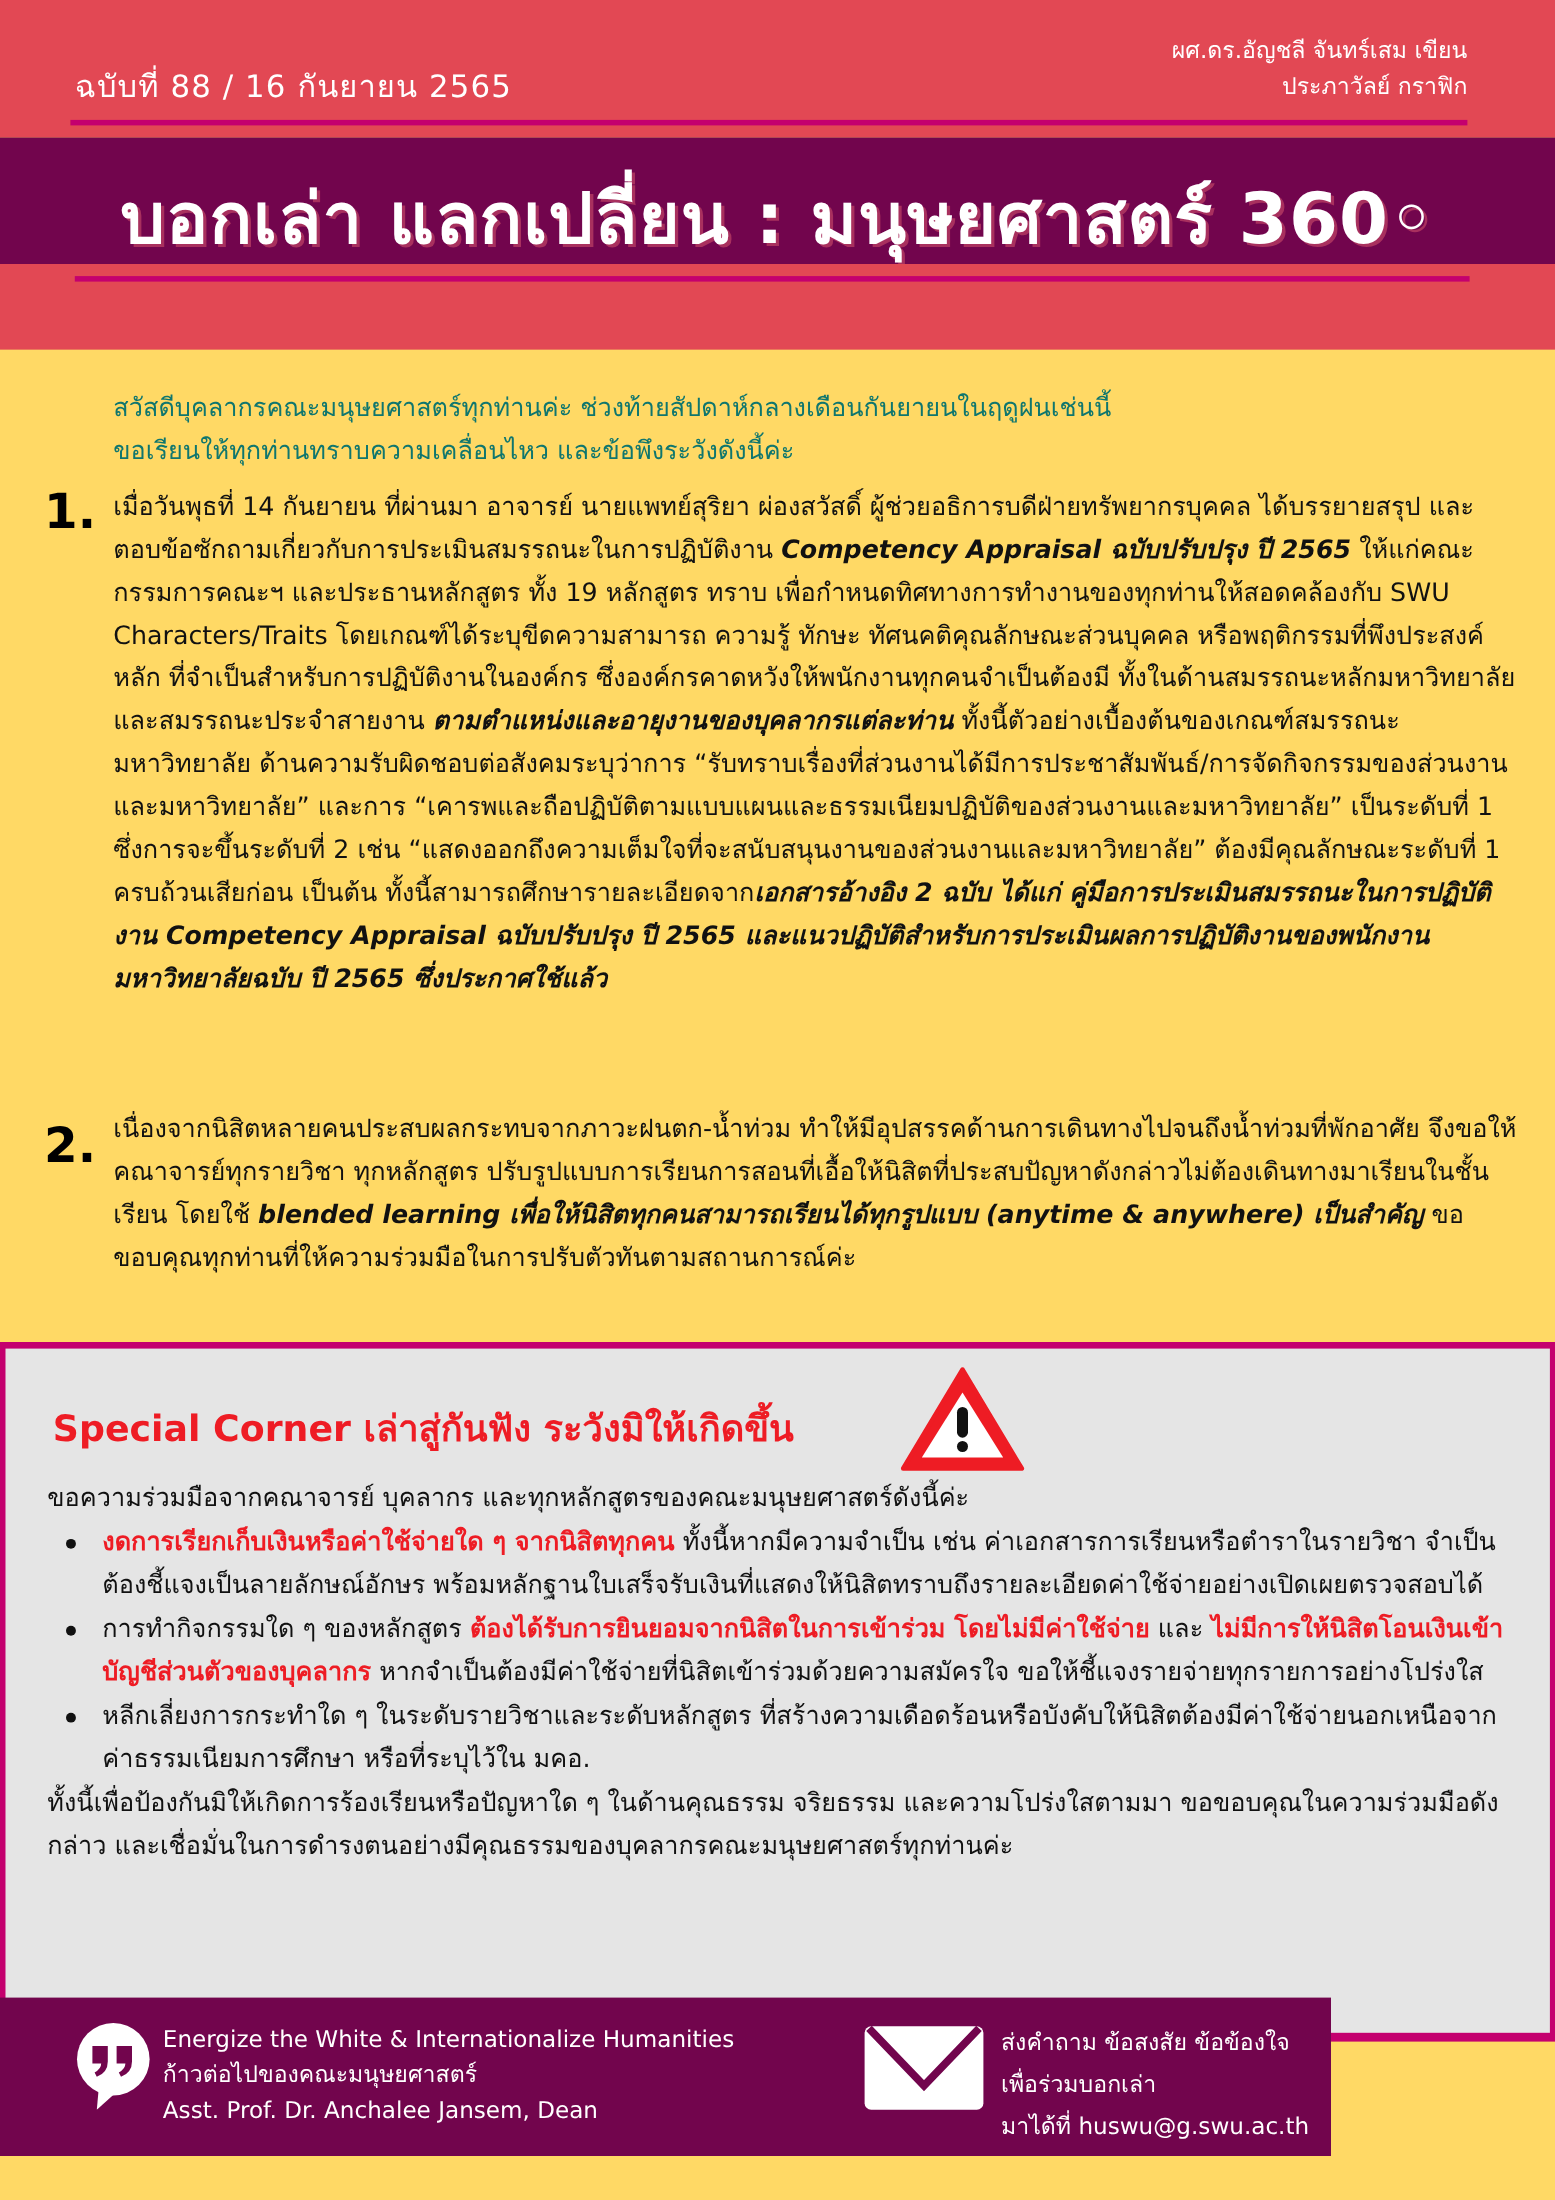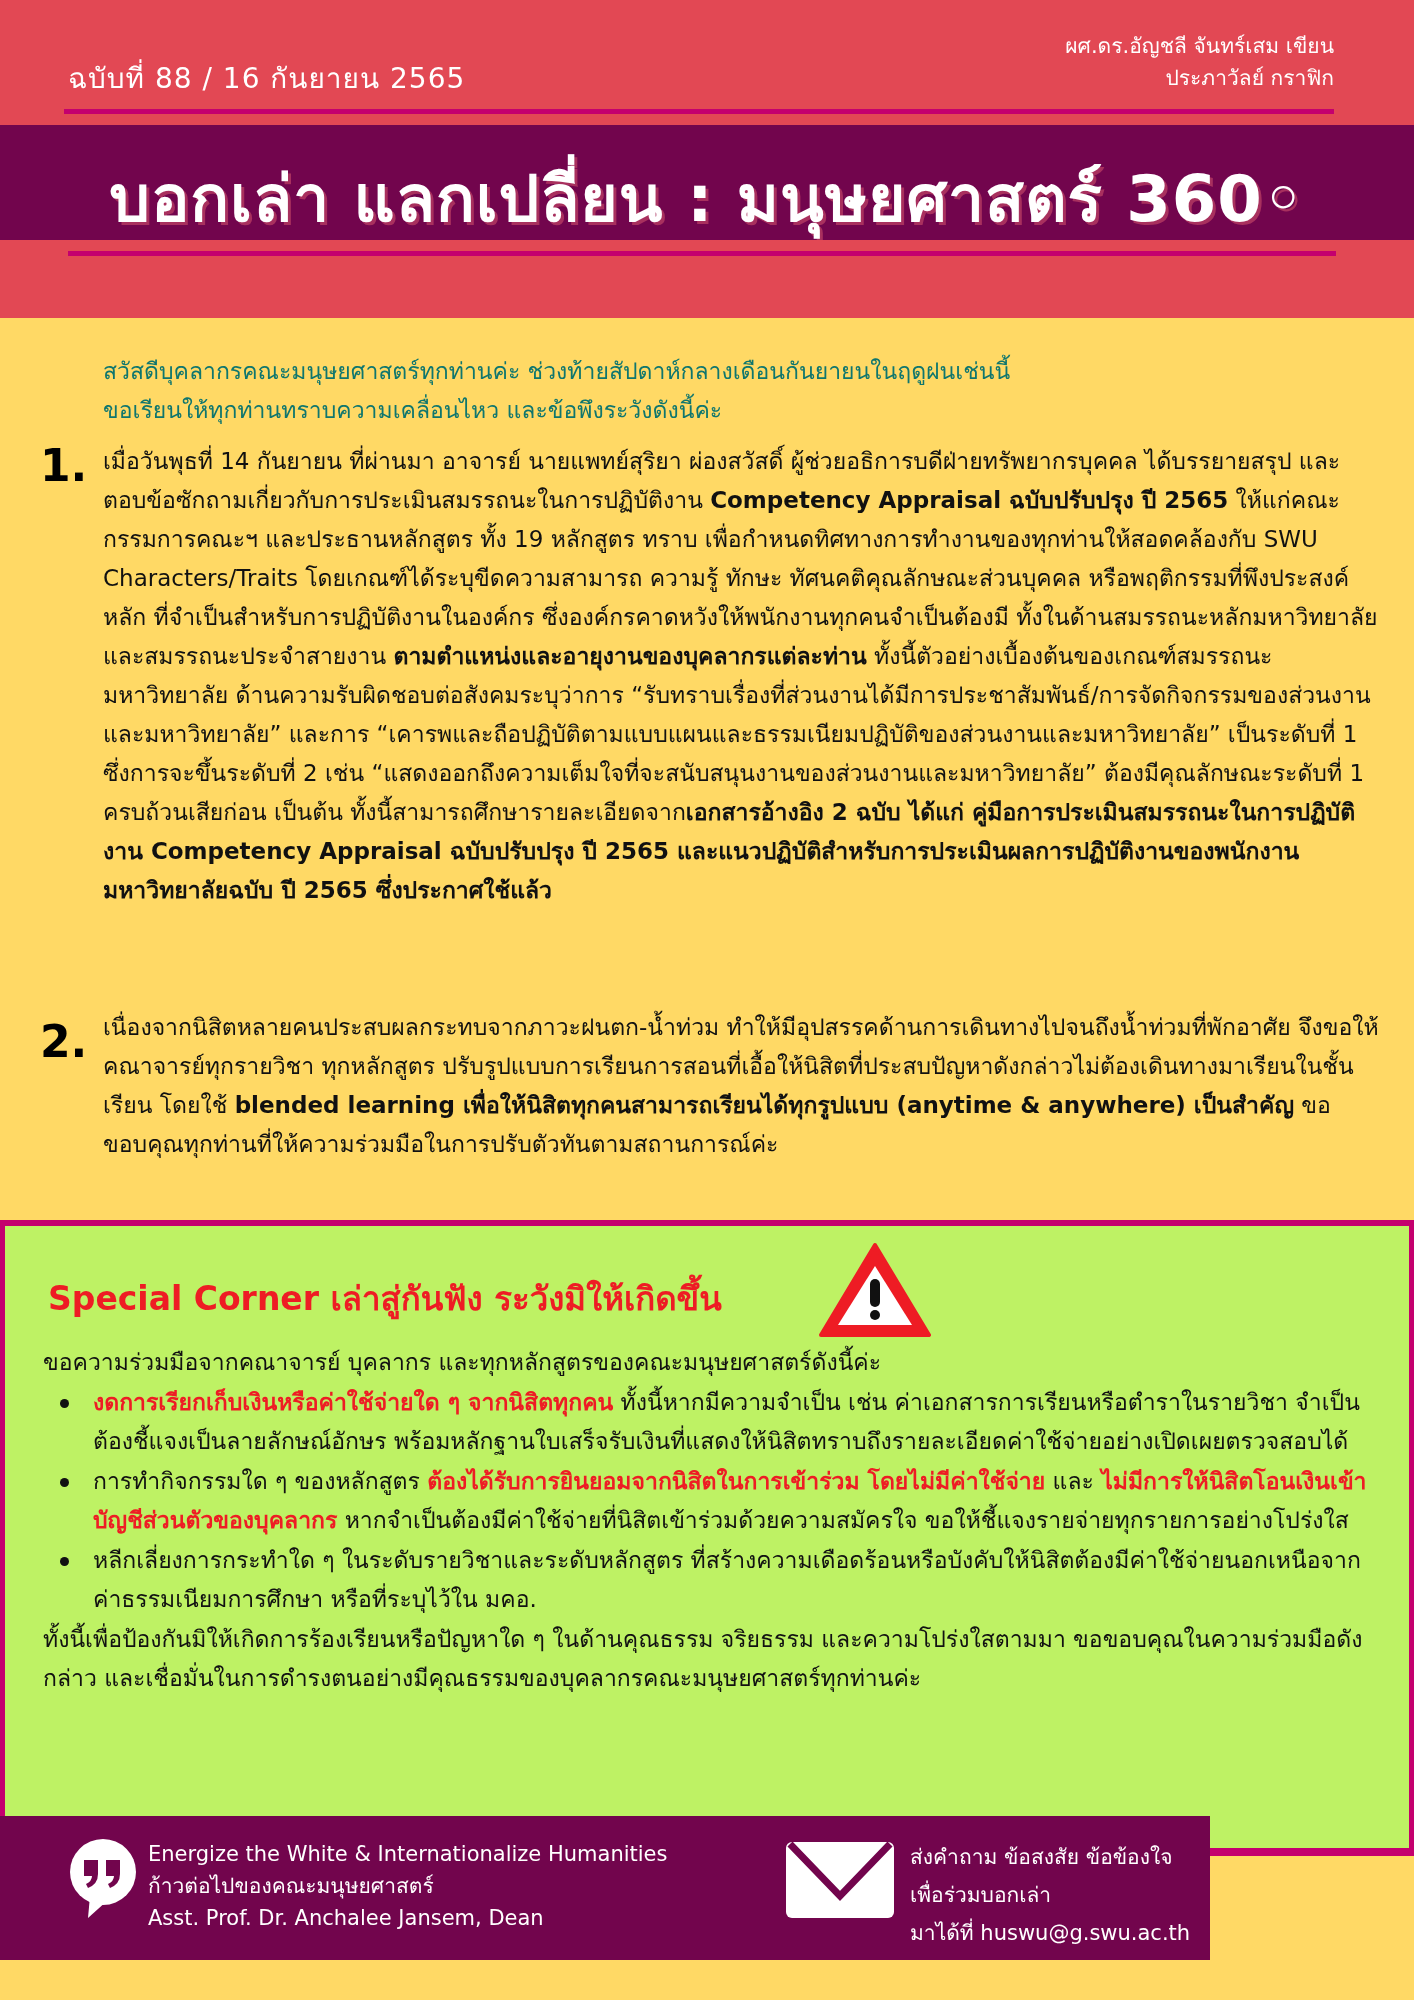--- a/index.html
+++ b/index.html
@@ -15,24 +15,24 @@
     .title { position: absolute; left: 0; width: 1414px; top: 22px; text-align: center; color: #fff; font-size: 64px; font-weight: bold; text-shadow: 3px 3px 0 #A8305E; letter-spacing: 1px; }
 
     .header-bottom { position: absolute; left: 0; top: 240px; width: 1414px; height: 78px; background: #E24854; }
     .rule-bottom { position: absolute; left: 68px; top: 11px; width: 1268px; height: 5px; background: #C4006E; }
     .subtitle { position: absolute; left: 62px; top: 36px; color: #fff; font-size: 20.5px; letter-spacing: 0.5px; }
 
     .main { position: absolute; left: 0; top: 318px; width: 1414px; height: 902px; background: #FFD965; }
     .intro { position: absolute; left: 103px; top: 34px; width: 1280px; font-size: 23px; line-height: 39px; color: #0f766e; }
     .item { position: absolute; left: 103px; width: 1280px; font-size: 23px; line-height: 39px; color: #111; }
     .item-num { position: absolute; left: 40px; font-size: 44px; font-weight: bold; color: #000; }
-    .b { font-weight: bold; }
+    .b { font-weight: bold; font-style: italic; }
 
     .special { position: absolute; left: 0; top: 1220px; width: 1414px; height: 636px; background: #C4006E; }
-    .special-inner { position: absolute; left: 5px; top: 6px; width: 1404px; height: 622px; background: #bef264; }
+    .special-inner { position: absolute; left: 5px; top: 6px; width: 1404px; height: 622px; background: #e5e5e5; }
     .special-title { position: absolute; left: 43px; top: 46px; color: #EE1C24; font-size: 33px; font-weight: bold; }
     .warn { position: absolute; left: 813px; top: 15px; width: 115px; height: 98px; }
     .special-body { position: absolute; left: 38px; top: 117px; width: 1340px; font-size: 23px; line-height: 39.5px; color: #111; }
     .special-body ul { list-style: none; }
     .special-body li { position: relative; padding-left: 50px; }
     .bullet { position: absolute; left: 17px; top: 16px; width: 9px; height: 9px; border-radius: 50%; background: #111; }
     .red { color: #EE1C24; font-weight: bold; }
 
     .footer { position: absolute; left: 0; top: 1816px; width: 1210px; height: 144px; background: #72054D; }
     .quote-icon { position: absolute; left: 68px; top: 22px; width: 70px; height: 80px; }

